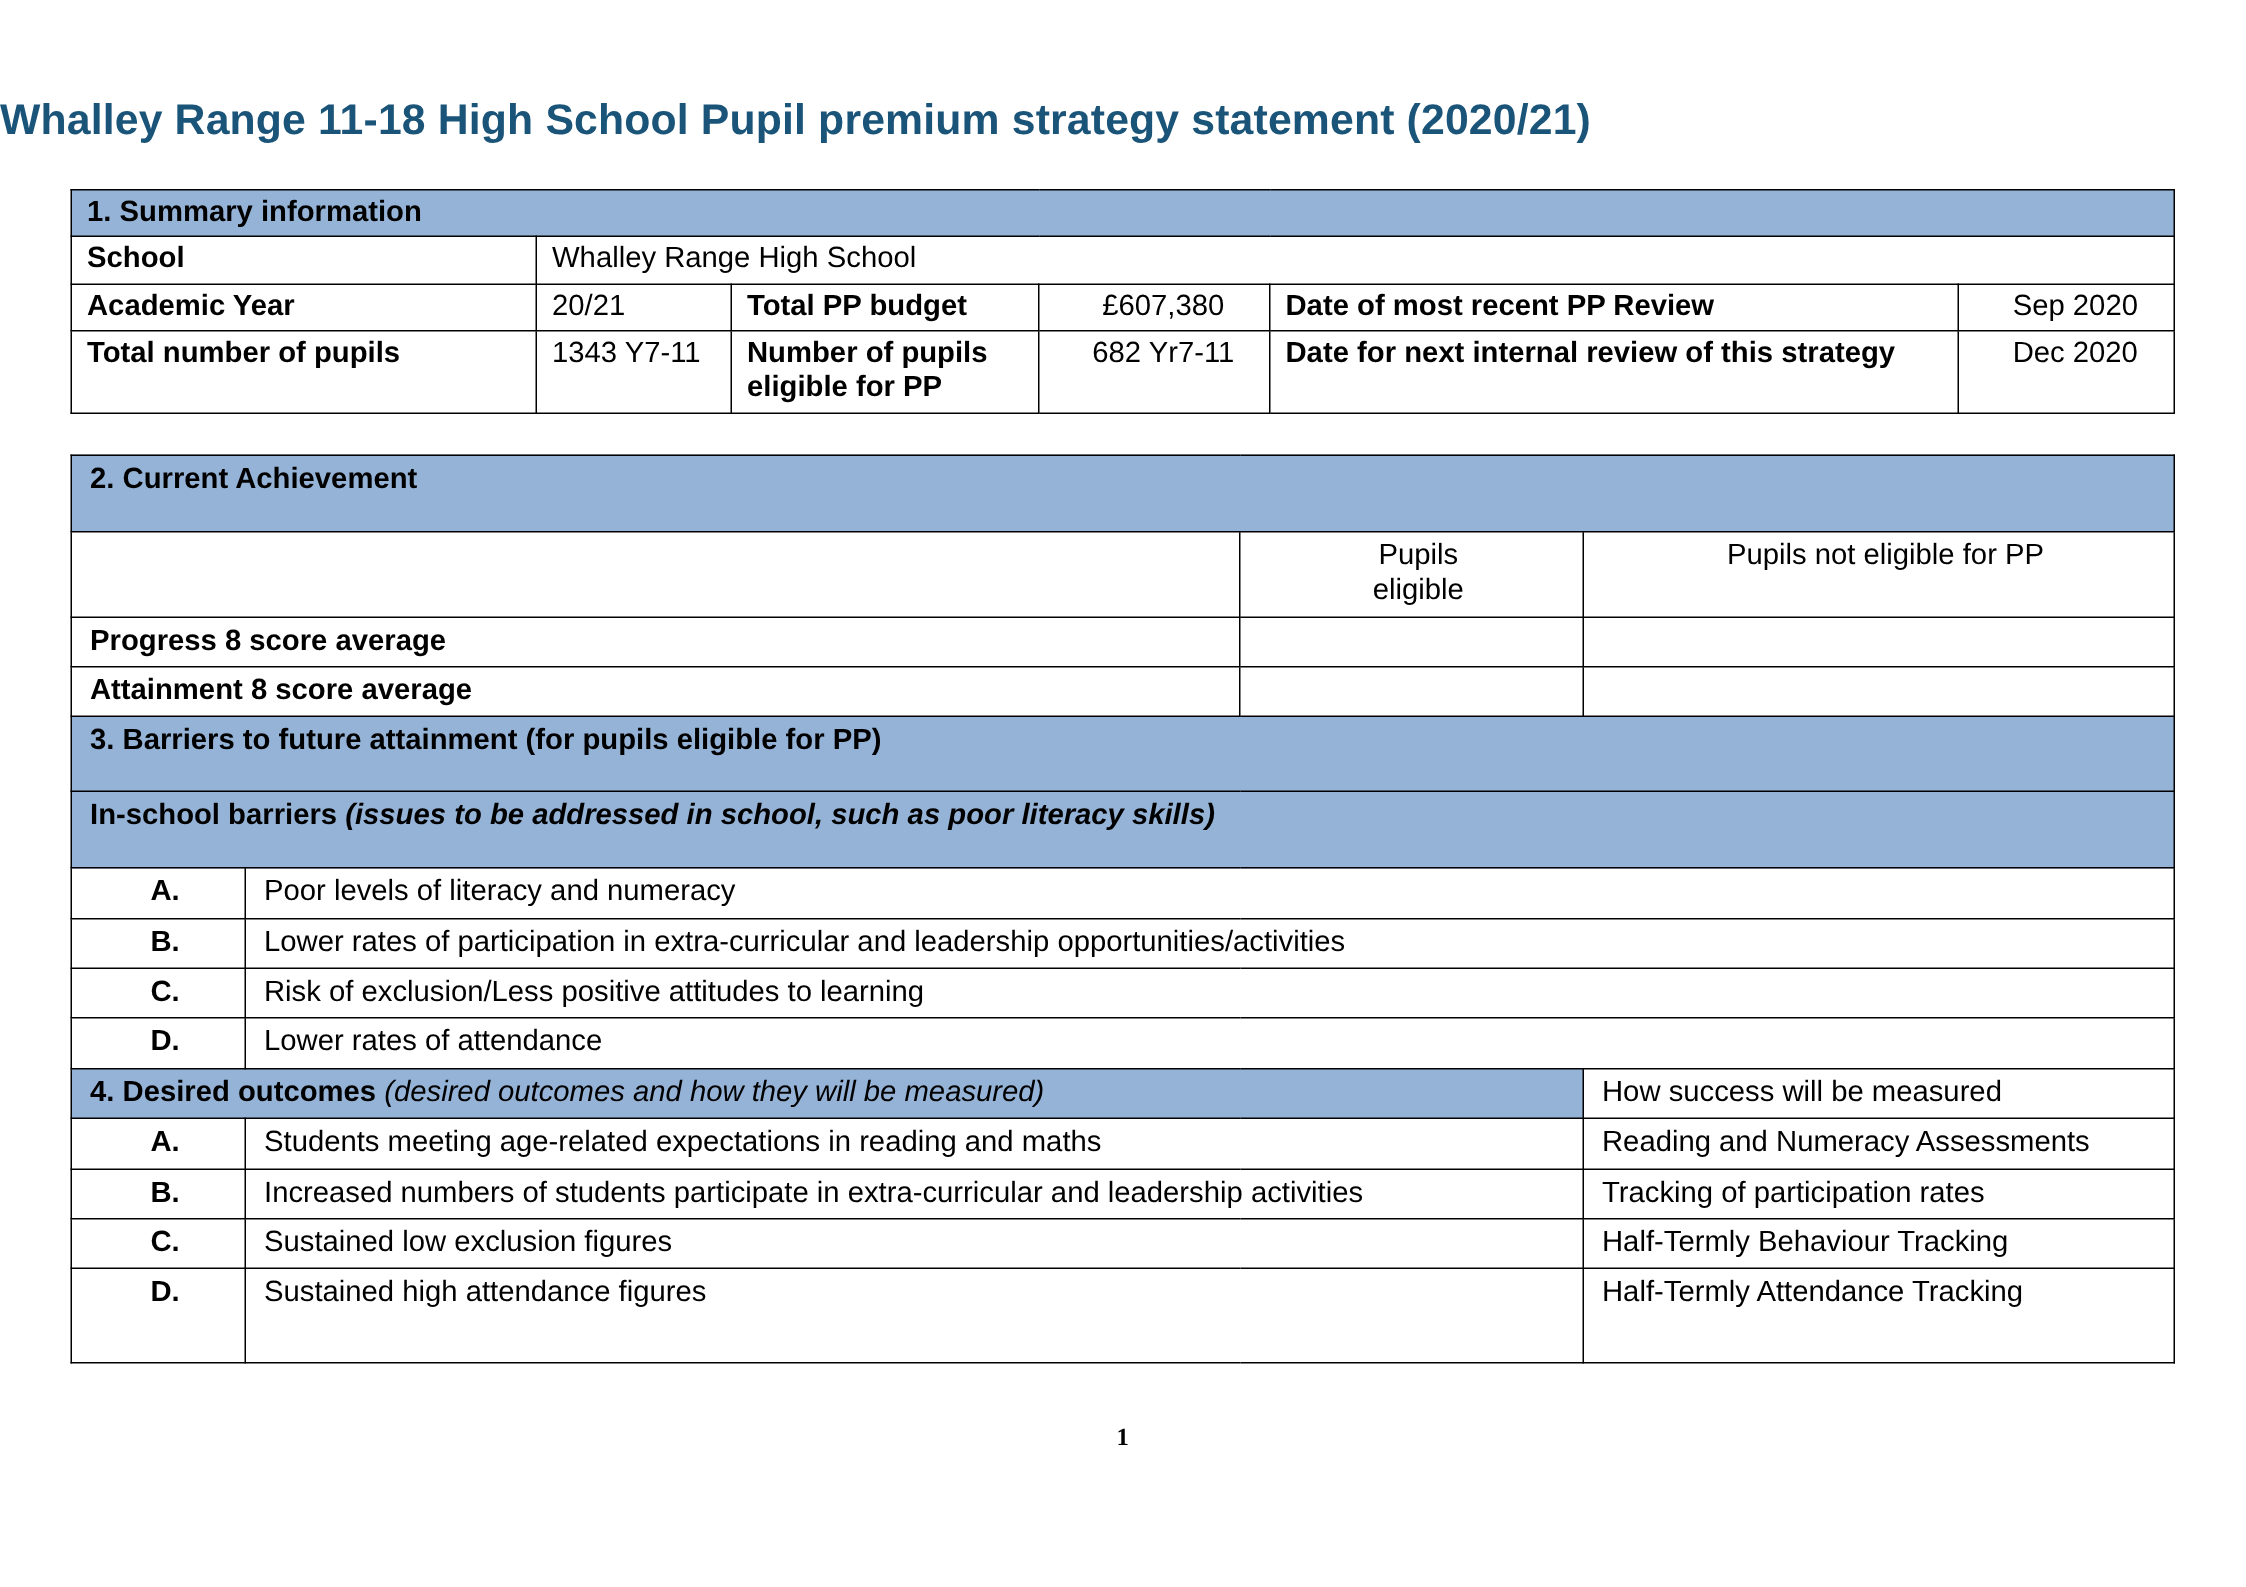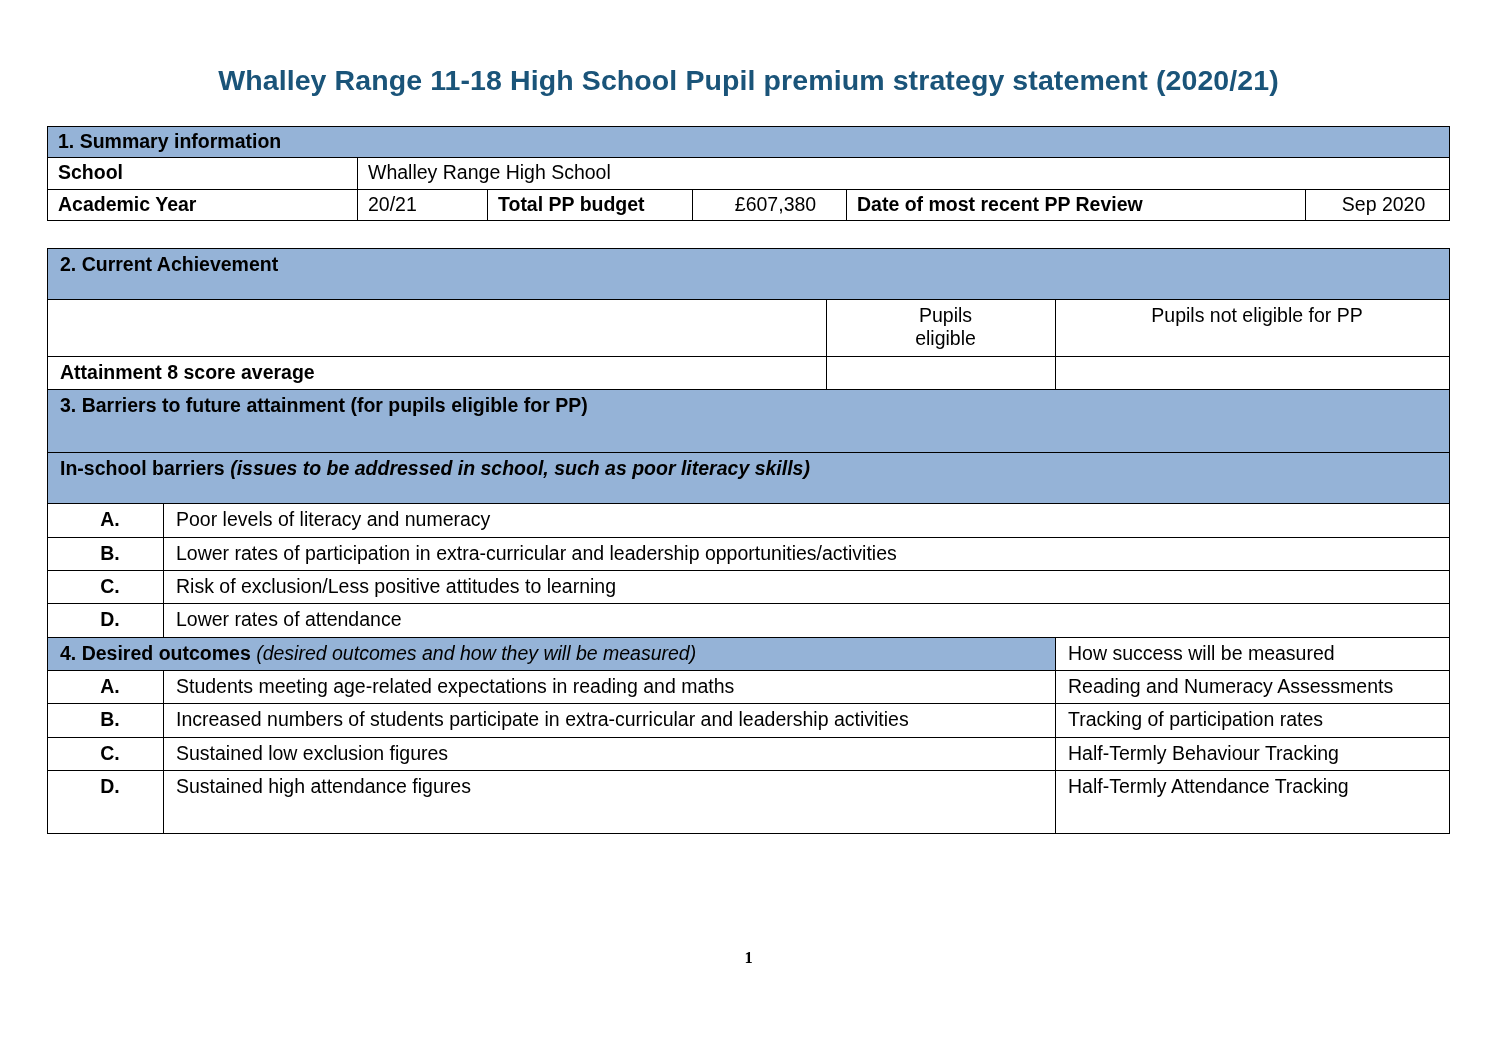--- a/index.html
+++ b/index.html
@@ -18,21 +18,21 @@
   }
 
   .page {
     width: 1497px;
     height: 1058px;
     position: relative;
     padding: 0;
   }
 
   .doc-title {
-    text-align: center;
+    text-align: left;
     color: #1a5479;
     font-size: 28.5px;
     font-weight: bold;
     font-family: "Liberation Sans", sans-serif;
     letter-spacing: 0.1px;
     margin: 0;
     padding-top: 64px;
     line-height: 1.15;
   }
 
@@ -75,21 +75,21 @@
   table.t2 { width: 1402px; }
   table.t2 td { padding: 4px 3px 5px 12px; }
 
   td.sec-head {
     height: 51px;
     font-weight: bold;
     font-size: 20px;
     padding-top: 8px;
   }
   td.sec-head-tall {
-    height: 63px;
+    height: 50px;
     font-weight: bold;
     font-size: 20px;
     padding-top: 9px;
   }
   td.col-head {
     height: 56px;
     text-align: center;
     vertical-align: top;
     padding-top: 11px;
     font-weight: normal;
@@ -151,20 +151,28 @@
           <td class="t1-value" colspan="5">Whalley Range High School</td>
         </tr>
         <tr>
           <td class="t1-label">Academic Year</td>
           <td class="t1-value">20/21</td>
           <td class="t1-label">Total PP budget</td>
           <td class="t1-value ctr">£607,380</td>
           <td class="t1-label">Date of most recent PP Review</td>
           <td class="t1-value ctr">Sep 2020</td>
         </tr>
+        <tr>
+          <td class="t1-label">Total number of pupils</td>
+          <td class="t1-value">1343 Y7-11</td>
+          <td class="t1-label">Number of pupils eligible for PP</td>
+          <td class="t1-value ctr">682 Yr7-11</td>
+          <td class="t1-label">Date for next internal review of this strategy</td>
+          <td class="t1-value ctr">Dec 2020</td>
+        </tr>
       </tbody>
     </table>
   </div>
 
   <div class="t2-wrap">
     <table class="doc t2">
       <colgroup>
         <col style="width:116px">
         <col style="width:663px">
         <col style="width:229px">
@@ -175,20 +183,25 @@
         <tr>
           <td class="blue sec-head" colspan="4">2. Current Achievement</td>
         </tr>
 
         <tr>
           <td class="col-head" colspan="2"></td>
           <td class="col-head">Pupils<br>eligible</td>
           <td class="col-head">Pupils not eligible for PP</td>
         </tr>
 
+        <tr>
+          <td class="row-label" colspan="2">Progress 8 score average</td>
+          <td class="blank-cell"></td>
+          <td class="blank-cell"></td>
+        </tr>
 
         <tr>
           <td class="row-label" colspan="2">Attainment 8 score average</td>
           <td class="blank-cell"></td>
           <td class="blank-cell"></td>
         </tr>
 
         <tr>
           <td class="blue sec-head-tall" colspan="4">3. Barriers to future attainment (for pupils eligible for PP)</td>
         </tr>

